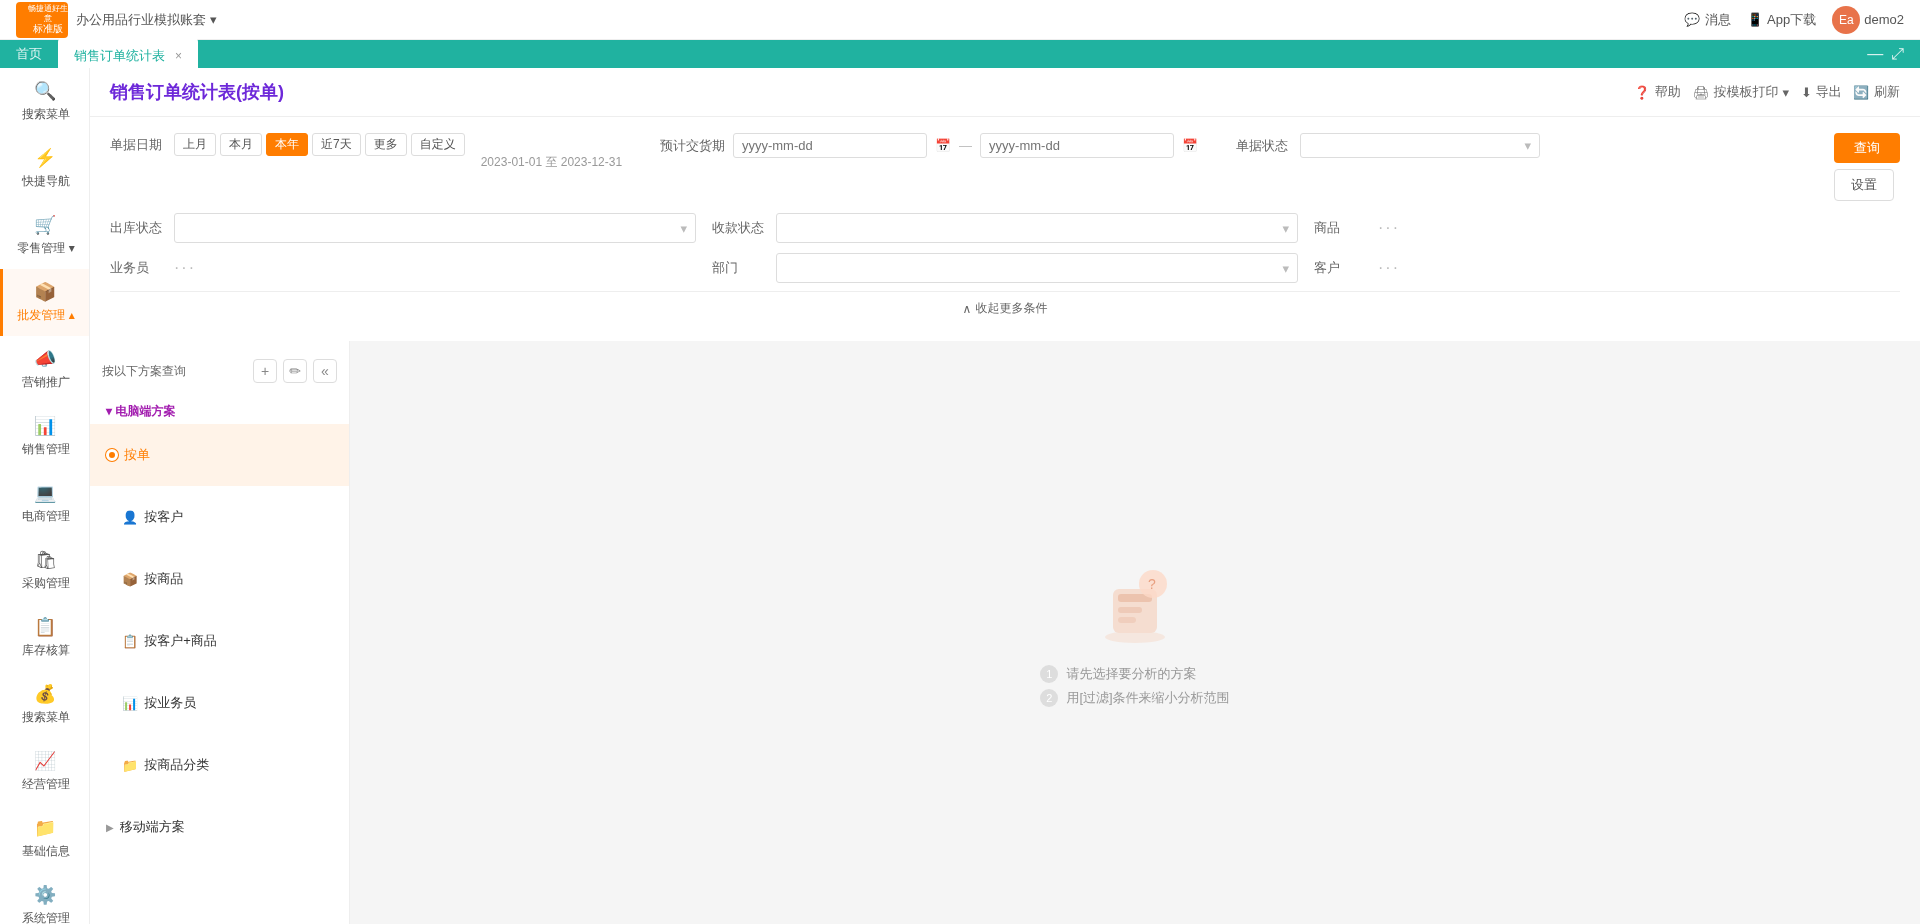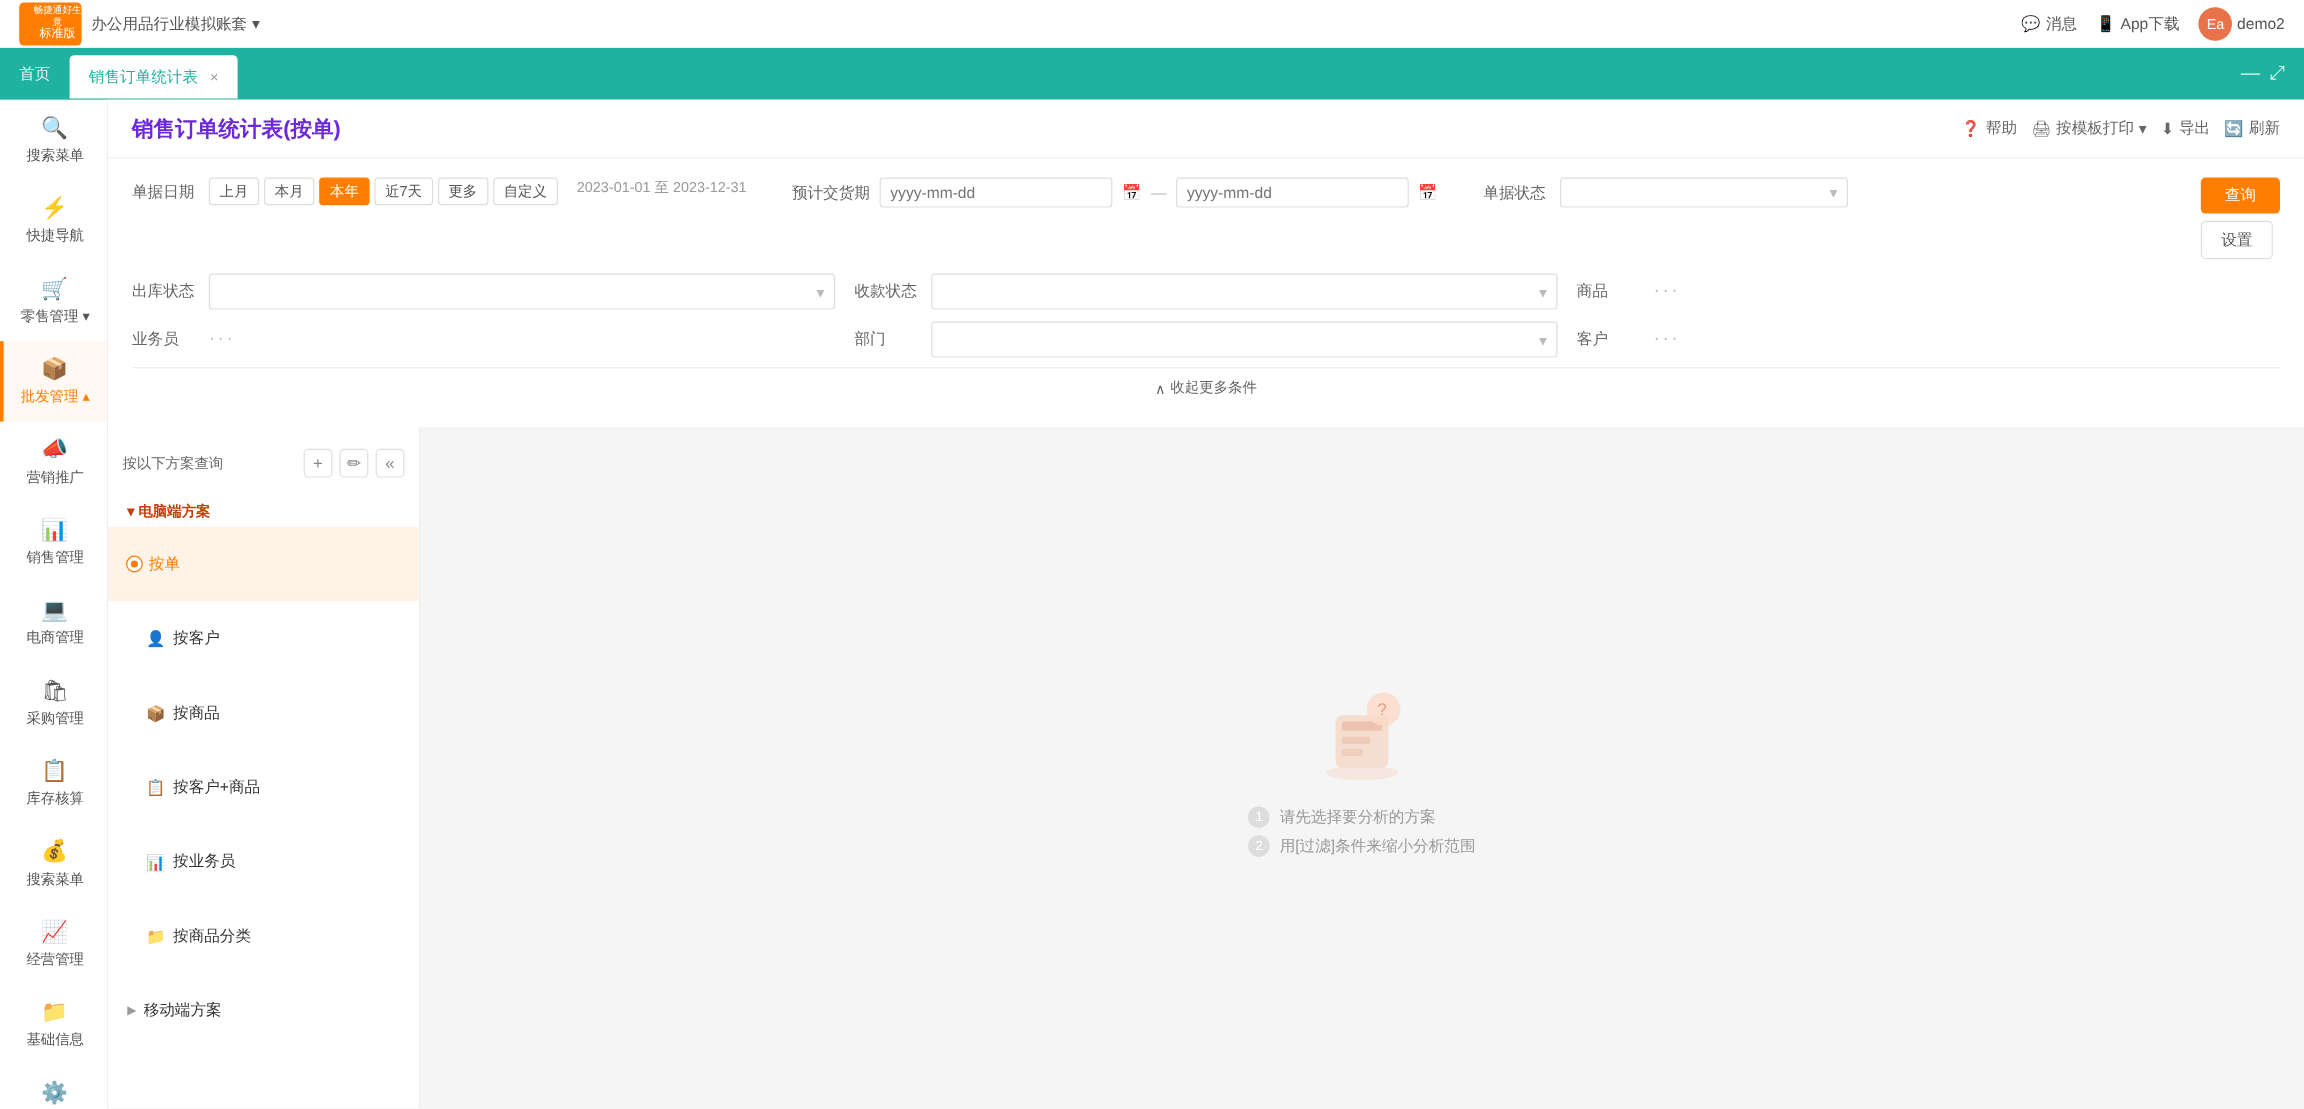--- a/index.html
+++ b/index.html
@@ -9,21 +9,21 @@
     .topbar { height: 40px; background: #fff; display: flex; align-items: center; justify-content: space-between; padding: 0 16px; border-bottom: 1px solid #eee; flex-shrink: 0; }
     .topbar-left { display: flex; align-items: center; gap: 8px; }
     .logo-box { width: 52px; height: 36px; background: #ff7d00; border-radius: 4px; display: flex; align-items: center; justify-content: center; flex-direction: column; padding-left: 12px; }
     .logo-text { color: #fff; font-size: 10px; line-height: 1.2; text-align: center; }
     .app-selector { display: flex; align-items: center; gap: 4px; color: #555; font-size: 13px; cursor: pointer; }
     .topbar-right { display: flex; align-items: center; gap: 16px; color: #555; font-size: 13px; }
     .topbar-right-item { display: flex; align-items: center; gap: 4px; cursor: pointer; }
     .avatar { width: 28px; height: 28px; border-radius: 50%; background: #e8734a; display: flex; align-items: center; justify-content: center; color: #fff; font-size: 12px; }
 
     
-    .tabbar { height: 43px; background: #20b2a0; display: flex; align-items: center; padding: 0 0; flex-shrink: 0; }
+    .tabbar { height: 28px; background: #20b2a0; display: flex; align-items: center; padding: 0 0; flex-shrink: 0; }
     .tab-item { height: 40px; display: flex; align-items: center; padding: 0 16px; cursor: pointer; color: rgba(255,255,255,0.85); font-size: 13px; gap: 6px; }
     .tab-item.home { background: transparent; }
     .tab-item.active { background: #fff; color: #20b2a0; border-radius: 4px 4px 0 0; margin-top: 4px; height: 36px; }
     .tab-close { cursor: pointer; color: #999; font-size: 12px; margin-left: 4px; }
     .tabbar-actions { margin-left: auto; display: flex; align-items: center; gap: 8px; padding-right: 16px; }
     .tabbar-btn { color: rgba(255,255,255,0.85); cursor: pointer; font-size: 16px; }
 
     
     .main { display: flex; flex: 1; overflow: hidden; }
 
@@ -55,21 +55,21 @@
     .more-dots { color: #bbb; cursor: pointer; font-size: 16px; letter-spacing: 2px; }
     .collapse-bar { display: flex; align-items: center; justify-content: center; padding: 8px; cursor: pointer; color: #666; font-size: 12px; gap: 4px; border-top: 1px solid #eee; }
 
     
     .workspace { display: flex; flex: 1; overflow: hidden; }
     .left-panel { width: 260px; background: #fff; border-right: 1px solid #eee; overflow-y: auto; padding: 10px 0; flex-shrink: 0; }
     .panel-tool-btn { width: 24px; height: 24px; border-radius: 4px; display: flex; align-items: center; justify-content: center; cursor: pointer; color: #888; font-size: 14px; border: 1px solid #ddd; }
     .panel-tree { padding: 4px 0; }
     .tree-item { display: flex; align-items: center; padding: 22px 16px; cursor: pointer; font-size: 13px; gap: 6px; }
     .tree-item.selected { background: #fff3e8; color: #ff7d00; }
-    .tree-category { font-weight: bold; color: #c2410c; padding: 8px 16px 4px; font-size: 12px; }
+    .tree-category { font-weight: bold; color: #a21caf; padding: 8px 16px 4px; font-size: 12px; }
     .sub-item { padding-left: 32px; }
 
     
     .data-panel { flex: 1; display: flex; flex-direction: column; align-items: center; justify-content: center; overflow: auto; }
     .empty-state { display: flex; flex-direction: column; align-items: center; gap: 16px; }
     .empty-tips { display: flex; flex-direction: column; gap: 6px; }
     .empty-tip { display: flex; align-items: center; gap: 8px; color: #999; font-size: 13px; }
     .tip-num { width: 18px; height: 18px; border-radius: 50%; background: #ddd; color: #fff; font-size: 11px; display: flex; align-items: center; justify-content: center; flex-shrink: 0; }
 
     
@@ -213,21 +213,21 @@
           <span class="filter-label">单据日期</span>
           <div class="date-shortcuts">
             <button class="date-btn">上月</button>
             <button class="date-btn">本月</button>
             <button class="date-btn active">本年</button>
             <button class="date-btn">近7天</button>
             <button class="date-btn">更多</button>
             <button class="date-btn">自定义</button>
           </div>
         </div>
-        <div style="display:flex; align-items:flex-end; gap:8px; flex:0 0 auto;">
+        <div style="display:flex; align-items:flex-end; gap:8px; flex:0 0 auto;margin-top:21px;">
           <span style="color:#999;font-size:12px;">2023-01-01 至 2023-12-31</span>
         </div>
         <div style="display:flex; align-items:center; gap:8px; flex: 1; justify-content: center;">
           <span class="filter-label">预计交货期</span>
           <input class="date-input" placeholder="yyyy-mm-dd" style="">
           <span style="color:#bbb;cursor:pointer;">📅</span>
           <span style="color:#bbb;">—</span>
           <input class="date-input" placeholder="yyyy-mm-dd" style="">
           <span style="color:#bbb;cursor:pointer;">📅</span>
         </div>

